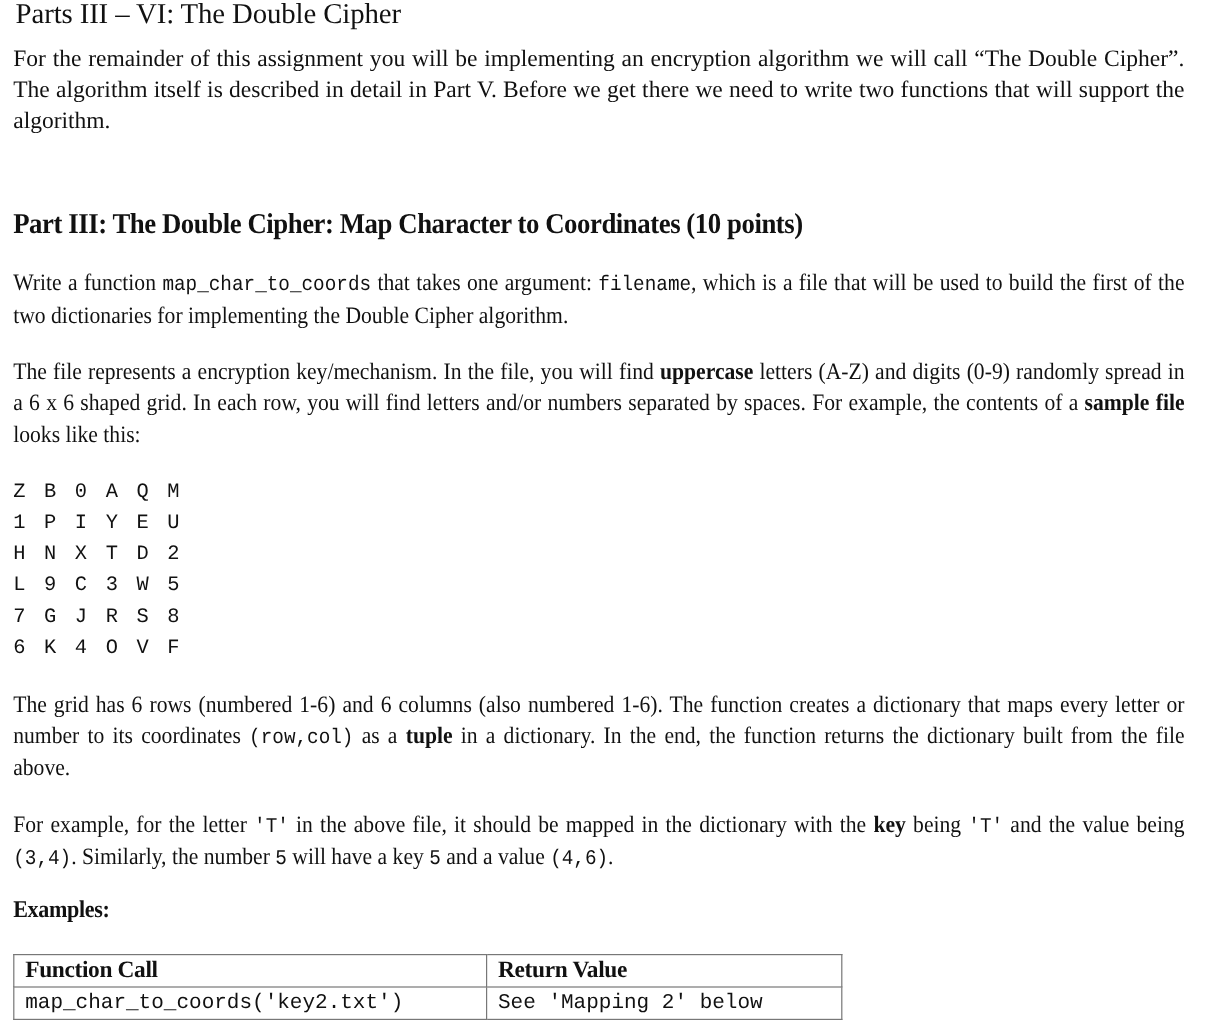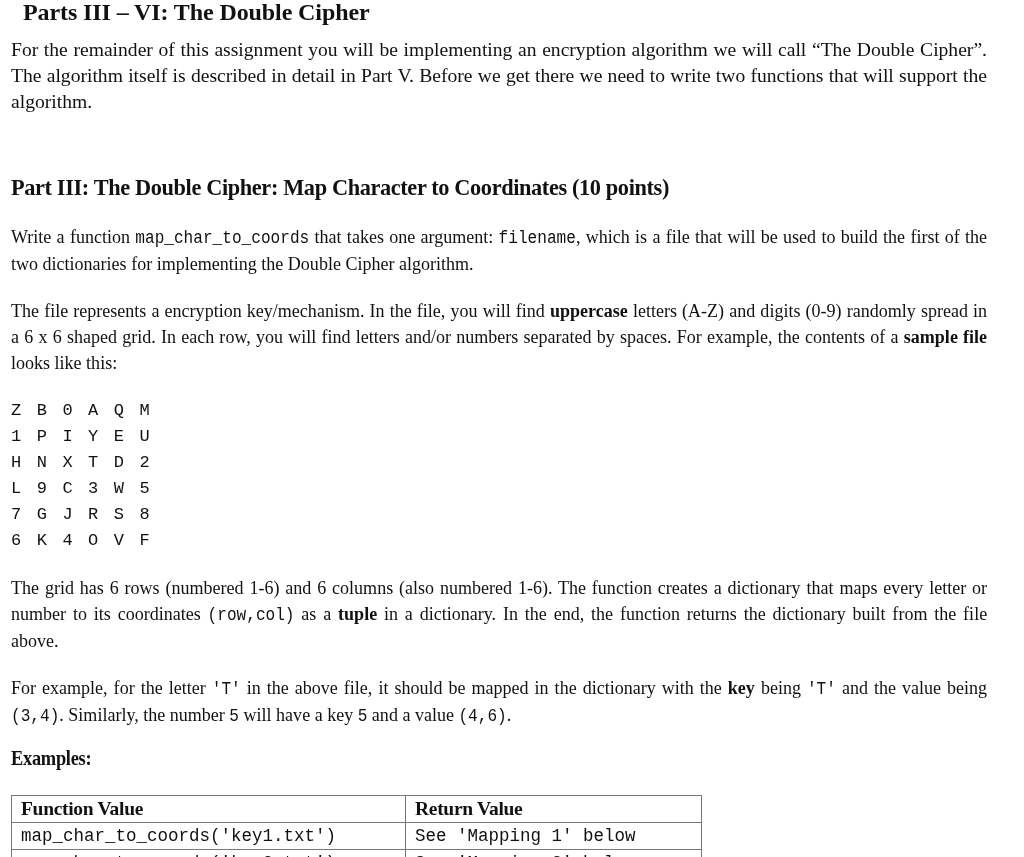--- a/index.html
+++ b/index.html
@@ -3,22 +3,22 @@
   <meta charset="utf-8">
   <style>
     html, body { margin: 0; padding: 0; background: #ffffff; }
     body {
       width: 1024px; height: 857px; overflow: hidden; position: relative;
       font-family: "Liberation Serif", "DejaVu Serif", serif;
       color: #111111;
     }
     .page { position: absolute; left: 11px; top: 0; width: 1000px; }
     h1 {
-      position: absolute; left: 12px; top: -1px; margin: 0;
-      font-size: 24px; font-weight: bold; letter-spacing: -0.1px;
+      position: absolute; left: 2px; top: -1px; margin: 0;
+      font-size: 24px; font-weight: normal; letter-spacing: -0.1px;
       white-space: nowrap;
     }
     h2 {
       position: absolute; left: 0; top: 174px; margin: 0;
       font-size: 24px; font-weight: bold; letter-spacing: -0.4px;
       transform: scaleX(0.93); transform-origin: left center;
       white-space: nowrap;
     }
     .para {
       position: absolute; left: 0; margin: 0;
@@ -127,26 +127,22 @@
 
   <p class="para narrow" id="grid-desc"><span>The grid has 6 rows (numbered 1-6) and 6 columns (also numbered 1-6).  The function creates a dictionary that maps every letter or number to its coordinates </span><span class="mono">(row,col)</span><span> as a </span><b>tuple</b><span> in a dictionary.  In the end, the function returns the dictionary built from the file above.</span></p>
 
   <p class="para narrow" id="example-desc"><span>For example, for the letter </span><span class="mono">'T'</span><span> in the above file, it should be mapped in the dictionary with the </span><b>key</b><span> being </span><span class="mono">'T'</span><span> and the value being </span><span class="mono">(3,4)</span><span>. Similarly, the number </span><span class="mono">5</span><span> will have a key </span><span class="mono">5</span><span> and a value </span><span class="mono">(4,6)</span><span>.</span></p>
 
   <h3 class="examples-label">Examples:</h3>
 
   <table>
     <tbody>
         <tr>
-      <th class="c1">Function Value</th>
+      <th class="c1">Function Call</th>
       <th class="c2">Return Value</th>
-    </tr>
-    <tr>
-      <td>map_char_to_coords('key1.txt')</td>
-      <td>See 'Mapping 1' below</td>
     </tr>
     <tr>
       <td>map_char_to_coords('key2.txt')</td>
       <td>See 'Mapping 2' below</td>
     </tr>
   </tbody>
     </table>
 </div>
 
 </body></html>

